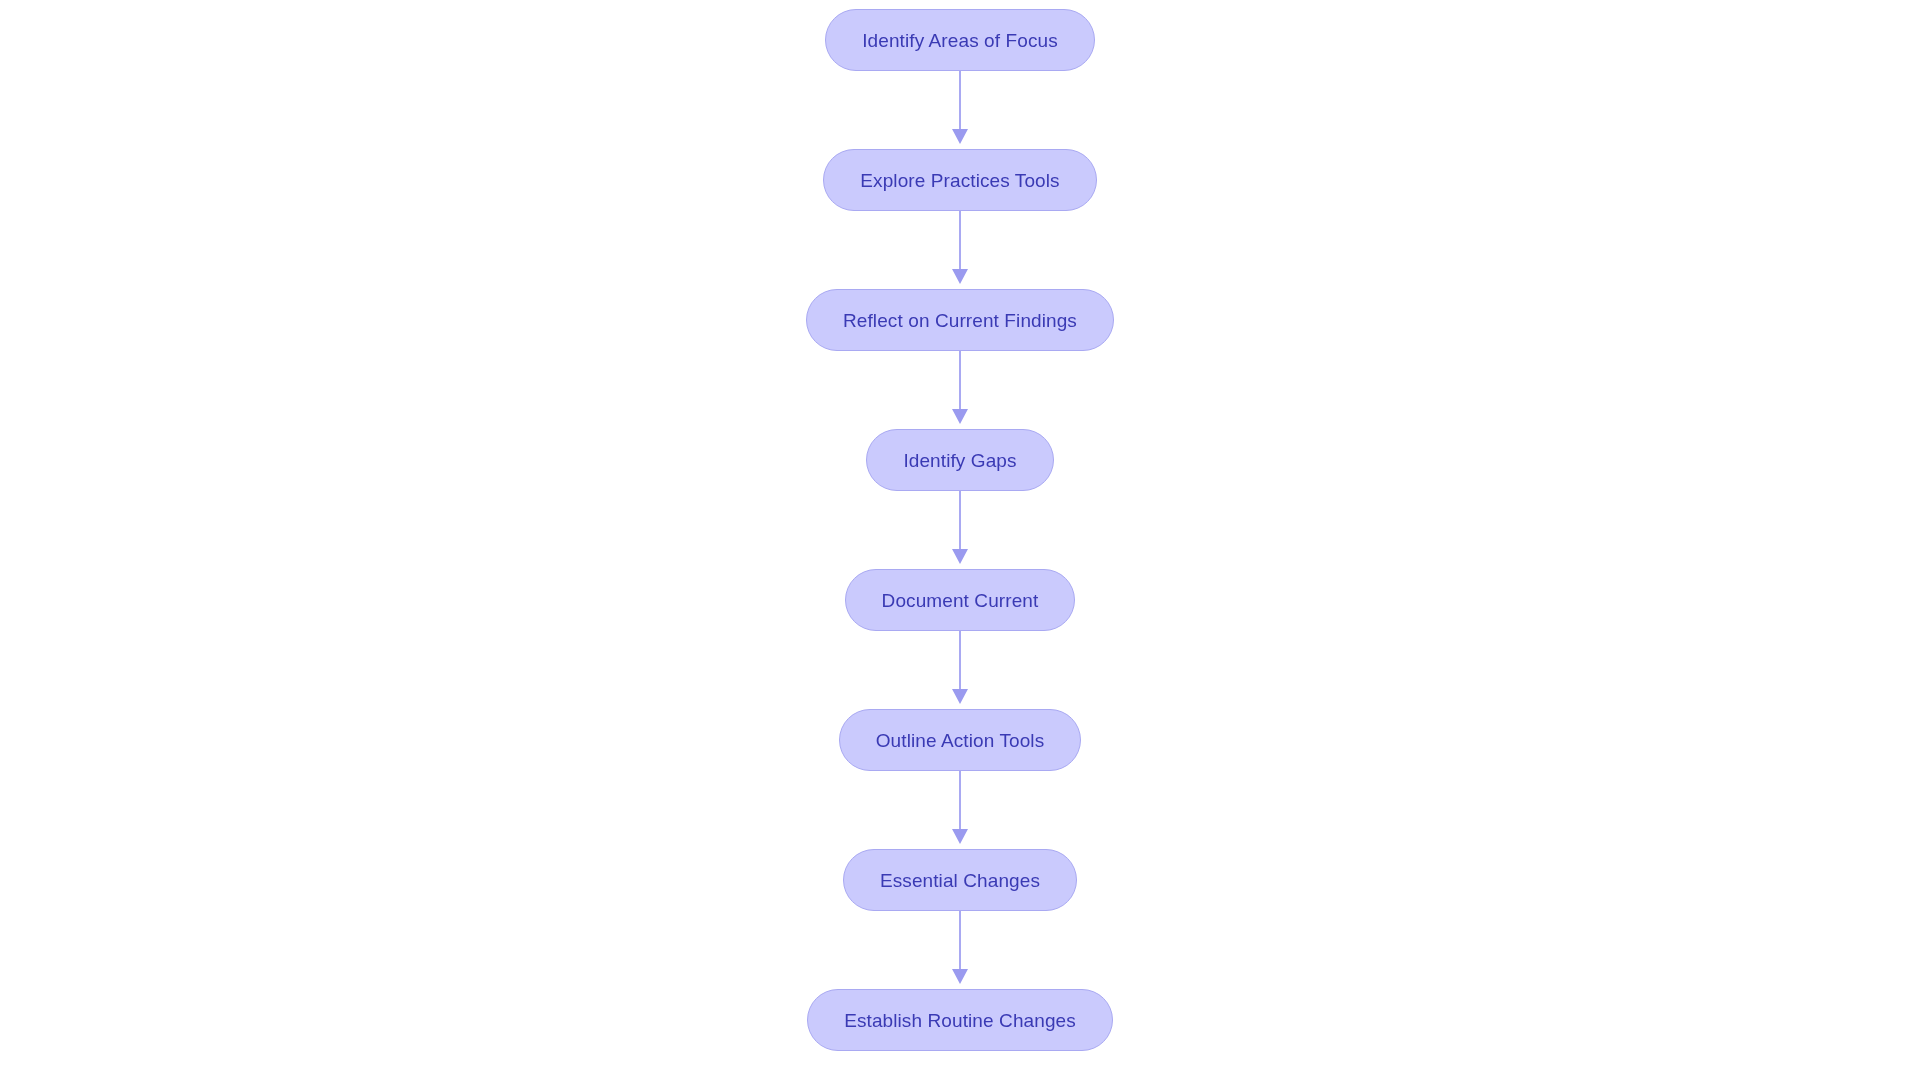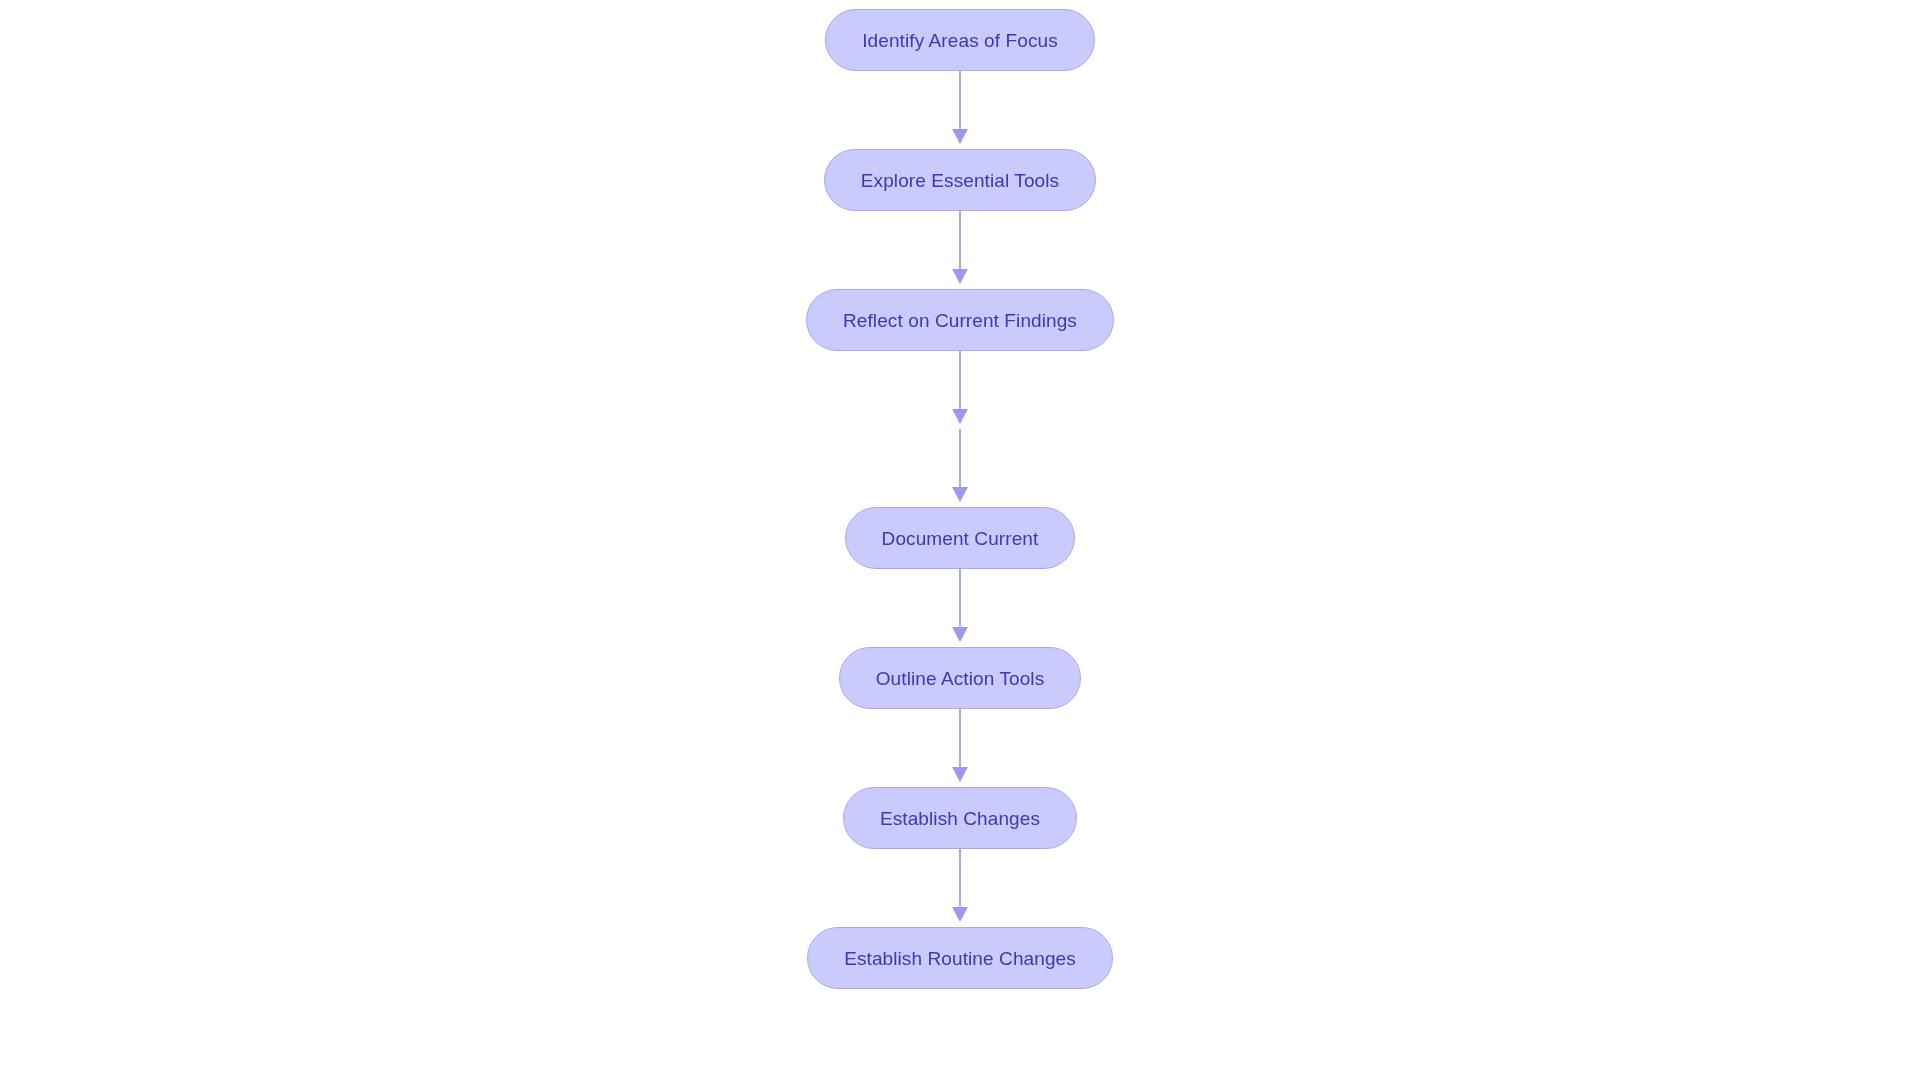--- a/index.html
+++ b/index.html
@@ -104,37 +104,40 @@
     <div class="node">
       <span class="node-label">Identify Areas of Focus</span>
     </div>
 
     <div class="connector">
       <div class="connector-line"></div>
       <div class="connector-arrow"></div>
     </div>
 
     <div class="node">
-      <span class="node-label">Explore Essential Tools</span>
+      <span class="node-label">Explore Practices Tools</span>
     </div>
 
     <div class="connector">
       <div class="connector-line"></div>
       <div class="connector-arrow"></div>
     </div>
 
     <div class="node">
       <span class="node-label">Reflect on Current Findings</span>
     </div>
 
     <div class="connector">
       <div class="connector-line"></div>
       <div class="connector-arrow"></div>
     </div>
 
+    <div class="node">
+      <span class="node-label">Identify Gaps</span>
+    </div>
 
     <div class="connector">
       <div class="connector-line"></div>
       <div class="connector-arrow"></div>
     </div>
 
     <div class="node">
       <span class="node-label">Document Current</span>
     </div>
 
@@ -146,21 +149,21 @@
     <div class="node">
       <span class="node-label">Outline Action Tools</span>
     </div>
 
     <div class="connector">
       <div class="connector-line"></div>
       <div class="connector-arrow"></div>
     </div>
 
     <div class="node">
-      <span class="node-label">Establish Changes</span>
+      <span class="node-label">Essential Changes</span>
     </div>
 
     <div class="connector">
       <div class="connector-line"></div>
       <div class="connector-arrow"></div>
     </div>
 
     <div class="node">
       <span class="node-label">Establish Routine Changes</span>
     </div>

